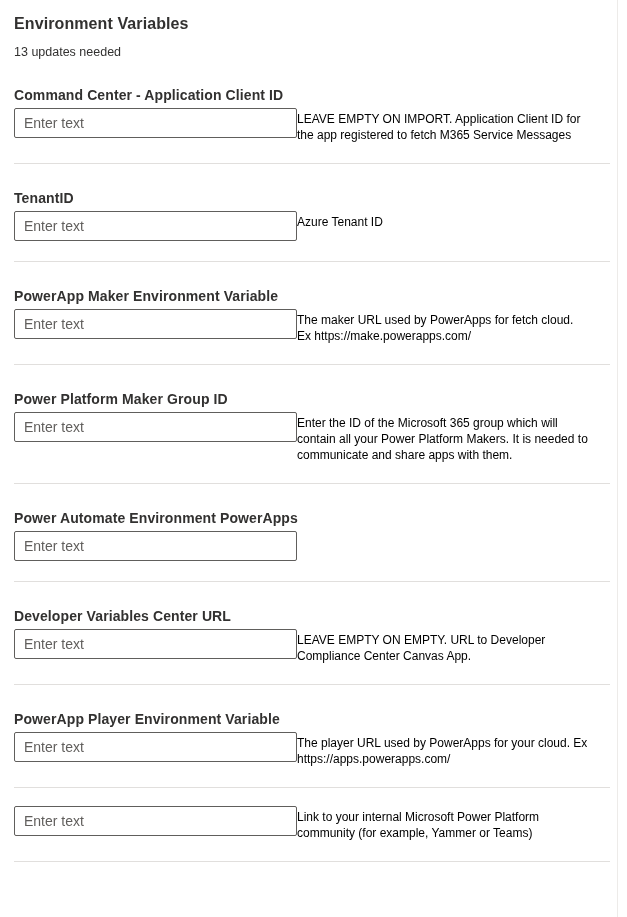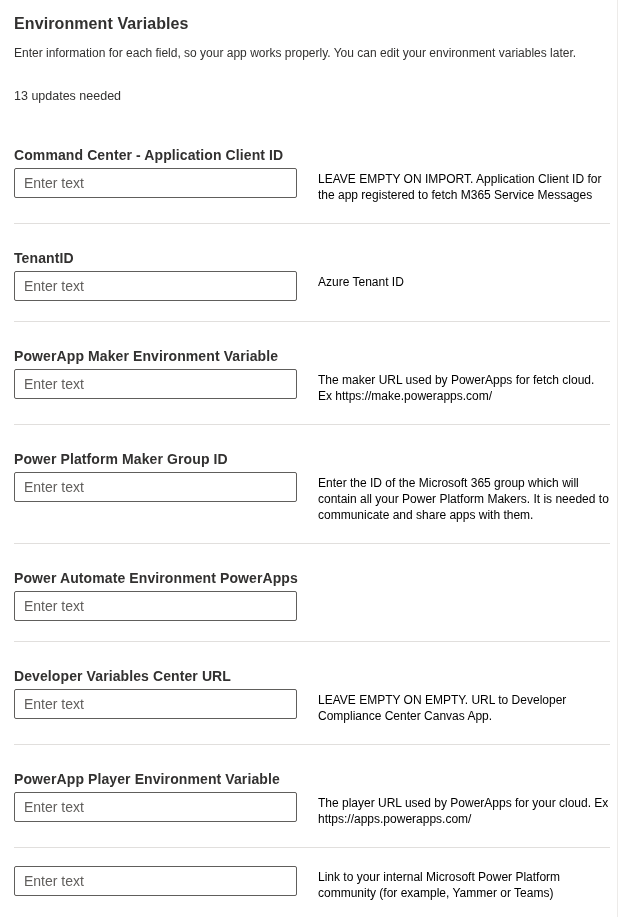--- a/index.html
+++ b/index.html
@@ -15,21 +15,21 @@
     height: 917px;
     background: #ffffff;
     overflow: hidden;
   }
   .panel {
     width: 618px;
     height: 917px;
     border-right: 1px solid #edebe9;
     padding: 13px 7px 0 14px;
   }
-  .panel-header { margin-bottom: 18px; }
+  .panel-header { margin-bottom: 2px; }
   .page-title {
     font-size: 16px;
     font-weight: 700;
     letter-spacing: 0.1px;
     margin: 2px 0 12px 0;
   }
   .page-subtitle {
     font-size: 12px;
     line-height: 16px;
     margin: 0 0 28px 0;
@@ -44,21 +44,20 @@
   }
   .field-label {
     font-size: 14px;
     font-weight: 700;
     letter-spacing: 0.1px;
     margin: 8px 0 5px 0;
   }
   .field-row {
     display: flex;
     align-items: flex-start;
-    gap: 21px;
   }
   .field-input {
     width: 283px;
     height: 30px;
     flex: 0 0 283px;
     border: 1px solid #605e5c;
     border-radius: 2px;
     padding: 0 9px;
     font-family: "Liberation Sans", sans-serif;
     font-size: 14px;
@@ -77,21 +76,20 @@
   }
 </style>
 </head>
 <body>
 
 <div class="page">
   <div class="panel">
 
     <div class="panel-header">
       <h1 class="page-title">Environment Variables</h1>
-      <p class="page-subtitle">Enter information for each field, so your app works properly. You can edit your environment variables later.</p>
       <p class="updates-needed">13 updates needed</p>
     </div>
 
     <div id="fields-list">
   <section class="field">
     <div class="field-label">Command Center - Application Client ID</div>
     <div class="field-row">
       <input class="field-input" type="text" placeholder="Enter text" style="">
       <div class="field-desc">LEAVE EMPTY ON IMPORT. Application Client ID for the app registered to fetch M365 Service Messages</div>
     </div>

